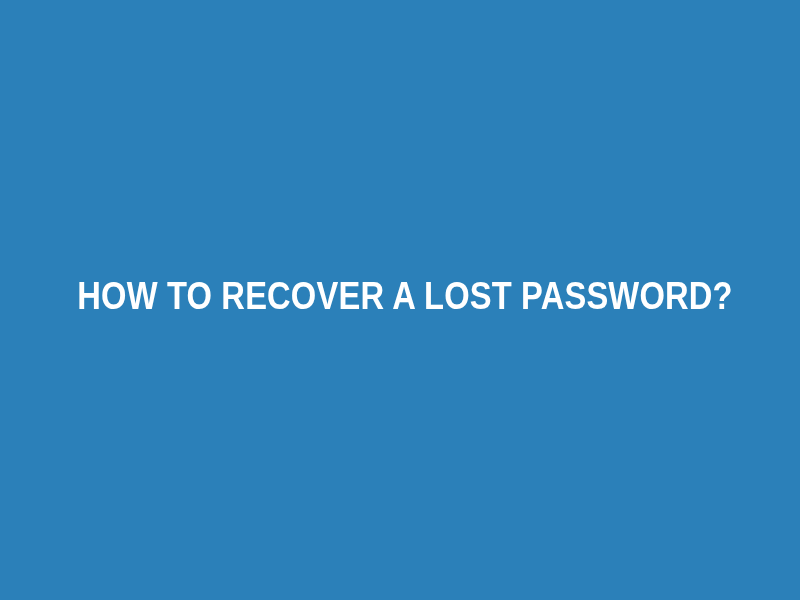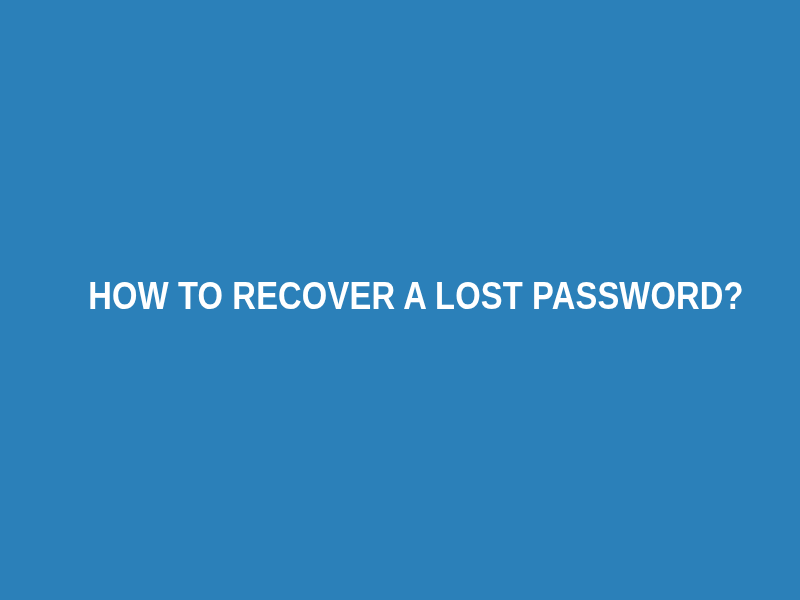--- a/index.html
+++ b/index.html
@@ -22,21 +22,21 @@
     height: 600px;
     background-color: #2b80b9;
     display: flex;
     align-items: center;
     justify-content: center;
   }
 
   
   #headline-wrap {
     width: 100%;
-    padding: 0 35px;
+    padding: 0 24px;
     box-sizing: border-box;
     text-align: left;
     transform: translateY(-4px);
   }
 
   #headline {
     margin: 0;
     color: #ffffff;
     font-family: "Liberation Sans", sans-serif;
     font-weight: 700;

